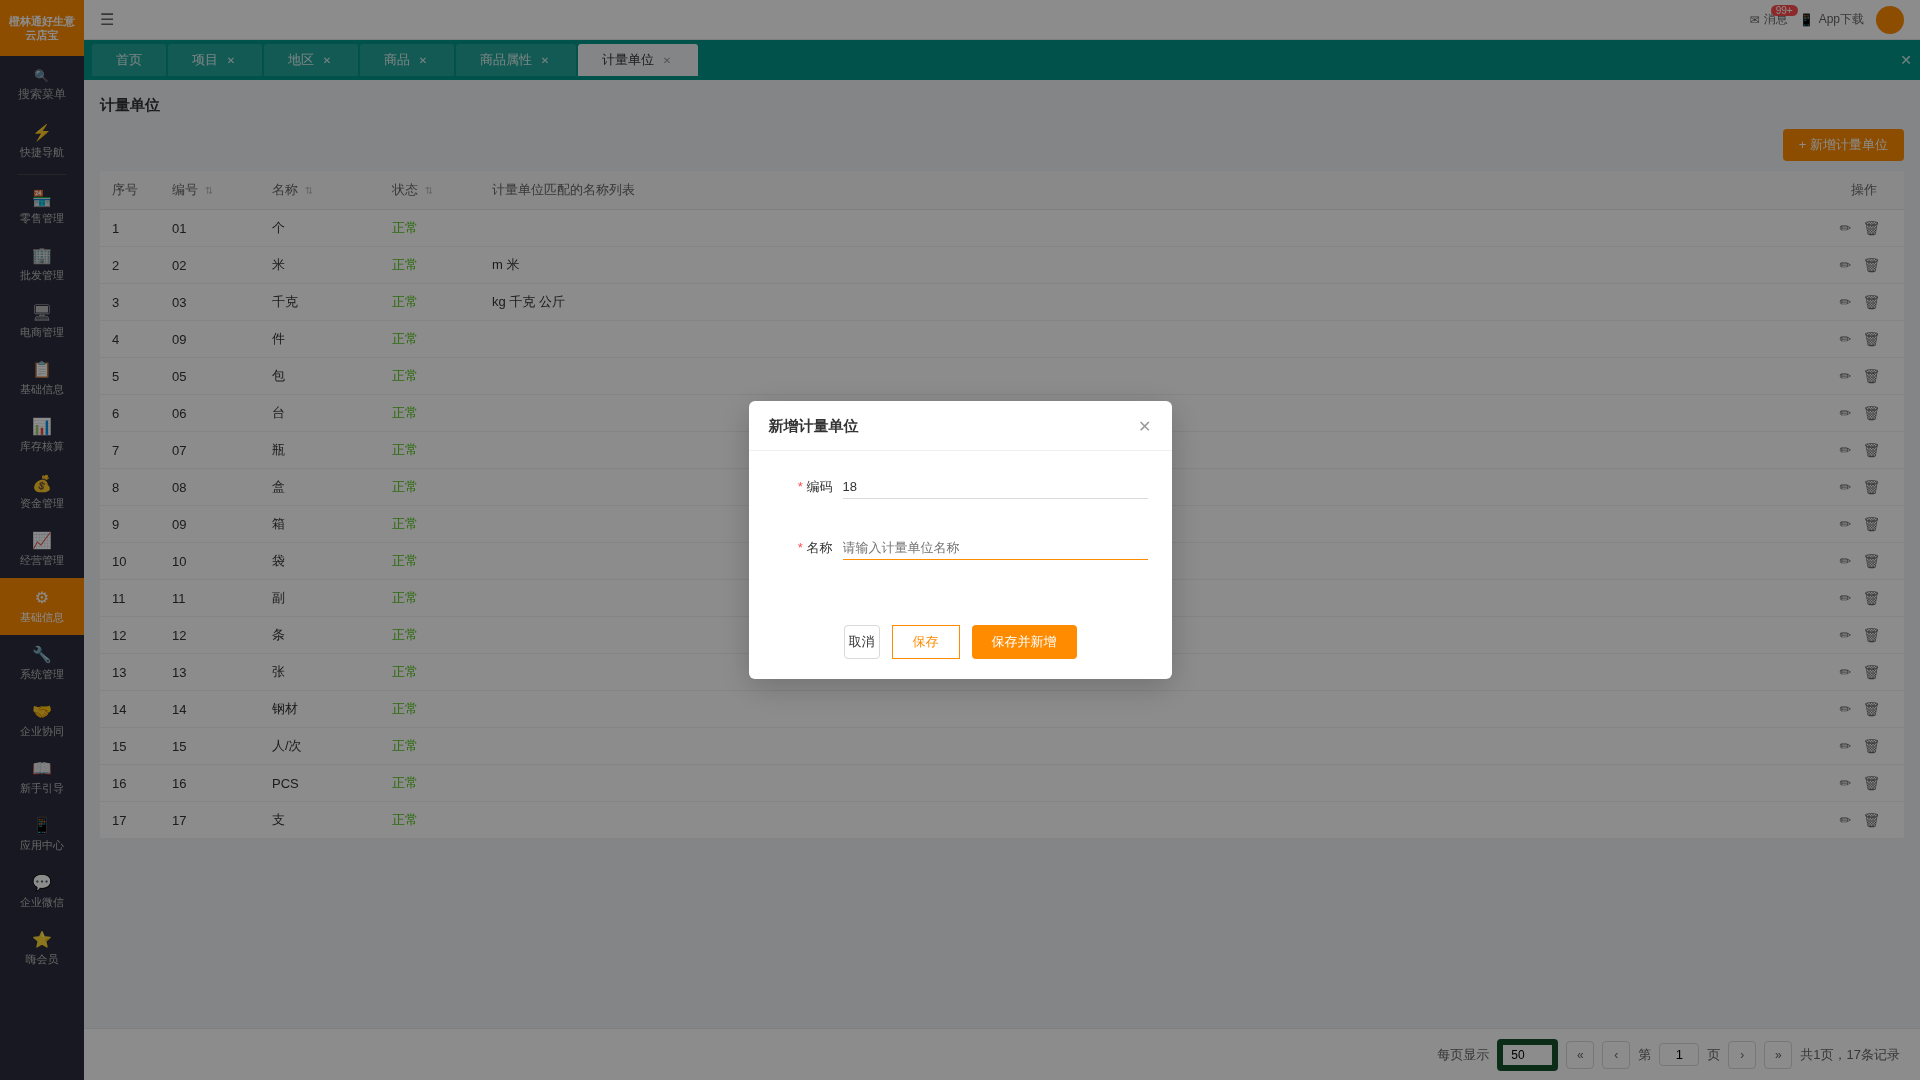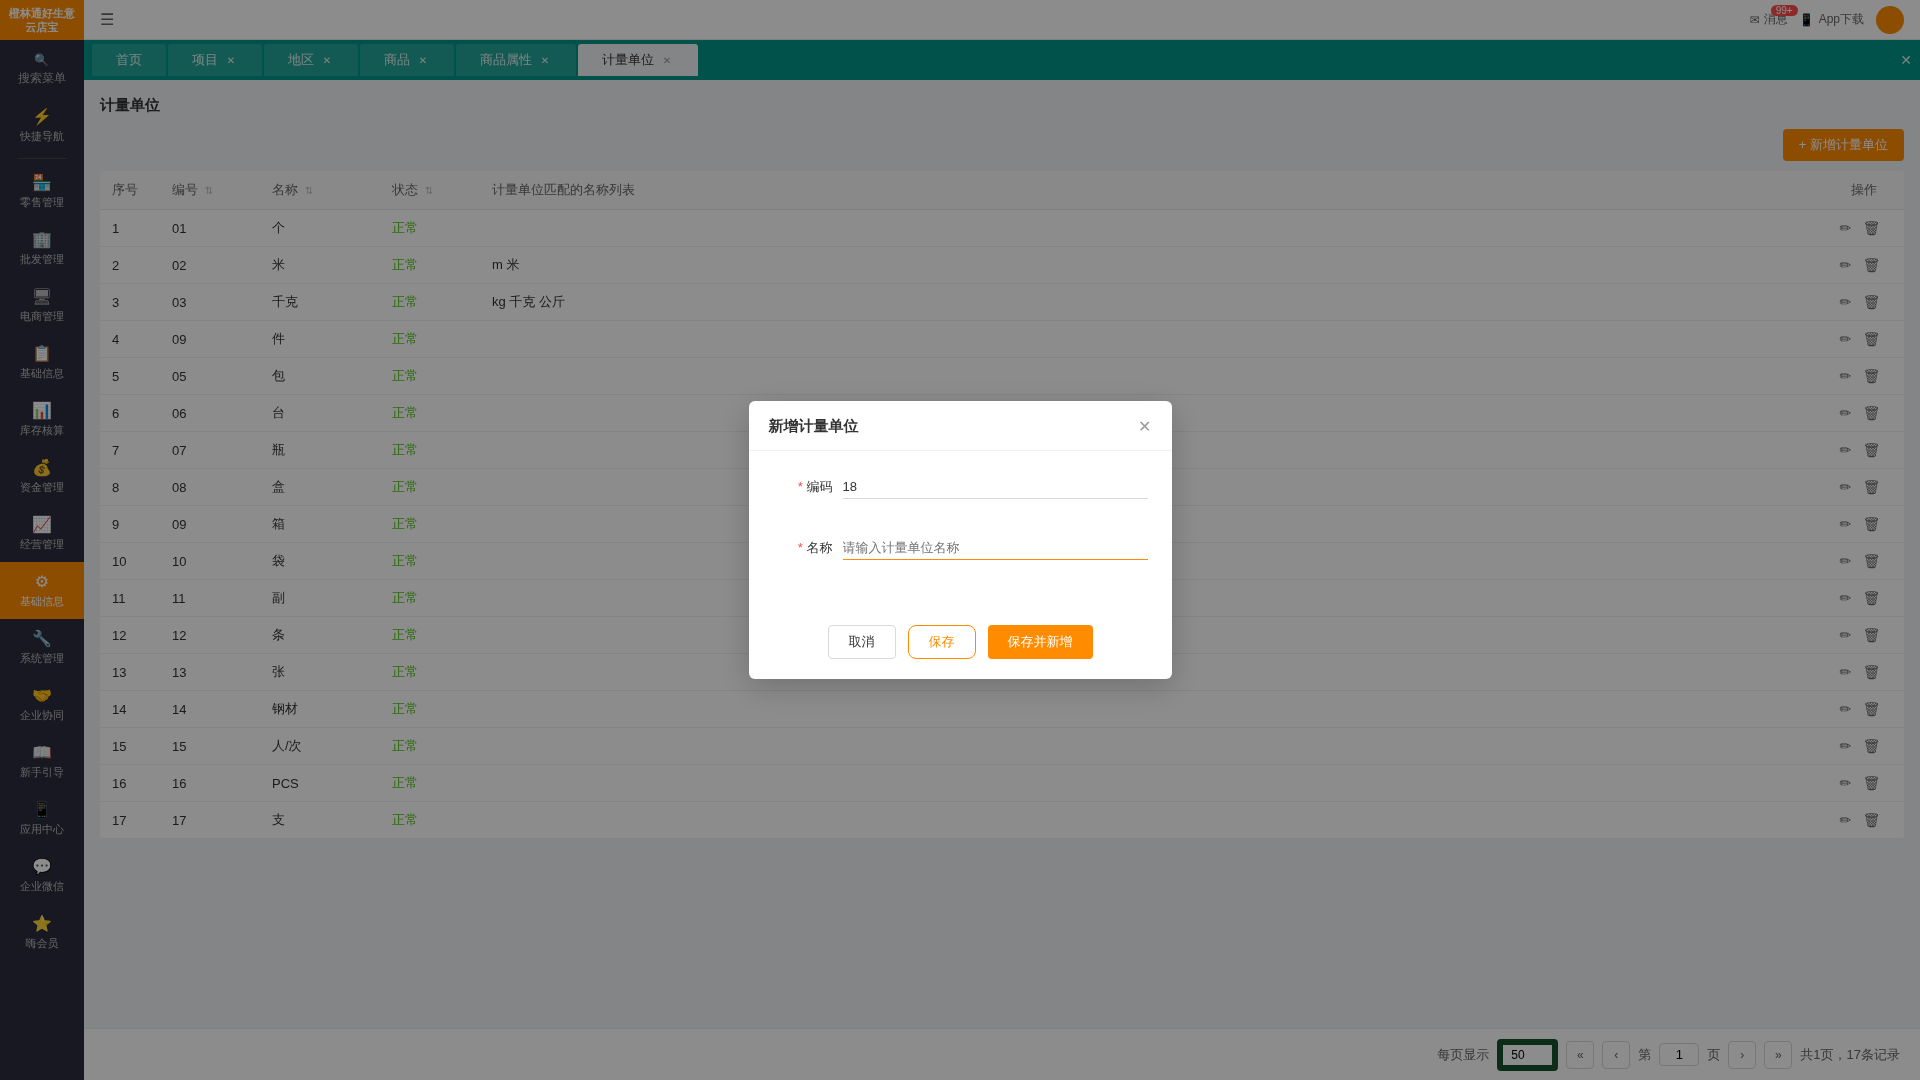--- a/index.html
+++ b/index.html
@@ -1,20 +1,20 @@
 <!DOCTYPE html>
 <html><head>
   <meta charset="utf-8">
   <style>
     * { margin: 0; padding: 0; box-sizing: border-box; }
     body { font-family: "Microsoft YaHei", "PingFang SC", Arial, sans-serif; font-size: 13px; background: #f0f2f5; color: #333; width: 1920px; height: 1080px; overflow: hidden; display: flex; }
 
     
     .sidebar { width: 84px; background: #2c2c3e; height: 1080px; display: flex; flex-direction: column; align-items: center; flex-shrink: 0; }
-    .sidebar-logo { width: 84px; height: 40px; background: #ff8c00; display: flex; align-items: center; justify-content: center; flex-shrink: 0; }
+    .sidebar-logo { width: 84px; height: 56px; background: #ff8c00; display: flex; align-items: center; justify-content: center; flex-shrink: 0; }
     .sidebar-logo-text { color: white; font-size: 11px; font-weight: bold; text-align: center; line-height: 1.3; }
     .sidebar-search { width: 100%; padding: 10px 0; display: flex; flex-direction: column; align-items: center; cursor: pointer; }
     .sidebar-search span { color: #aaa; font-size: 12px; margin-top: 3px; }
     .sidebar-item { width: 100%; padding: 10px 0; display: flex; flex-direction: column; align-items: center; cursor: pointer; color: #bbb; }
     .sidebar-item.active { background: #ff8c00; color: #fff; }
     .sidebar-item .icon { font-size: 16px; margin-bottom: 3px; }
     .sidebar-item .label { font-size: 11px; }
     .sidebar-divider { width: 60%; height: 1px; background: #444; margin: 4px 0; }
 
     
@@ -63,22 +63,22 @@
     .modal { background: white; border-radius: 6px; width: 423px; box-shadow: 0 8px 32px rgba(0,0,0,0.2); }
     .modal-header { padding: 16px 20px 14px; border-bottom: 1px solid #f0f0f0; display: flex; align-items: center; justify-content: space-between; }
     .modal-title { font-size: 15px; font-weight: 600; color: #333; }
     .modal-close { cursor: pointer; color: #999; font-size: 16px; }
     .modal-body { padding: 24px 24px 16px; }
     .form-row { display: flex; align-items: center; margin-bottom: 37px; }
     .form-label { width: 60px; text-align: right; color: #333; font-size: 13px; margin-right: 10px; flex-shrink: 0; }
     .form-input { flex: 1; border: none; border-bottom: 1px solid #d9d9d9; padding: 4px 0; font-size: 13px; outline: none; color: #333; }
     .form-input.active-input { border-bottom-color: #ff8c00; }
     .modal-footer { padding: 12px 20px 20px; display: flex; justify-content: center; gap: 12px; }
-    .btn-cancel { padding: 7px 20px; border: 1px solid #d9d9d9; border-radius: 4px; background: white; color: #333; cursor: pointer; font-size: 13px; }
-    .btn-save { padding: 7px 20px; border: 1px solid #ff8c00; border-radius: 8px; background: white; color: #ff8c00; cursor: pointer; font-size: 13px; }
+    .btn-cancel { padding: 7px 4px; border: 1px solid #d9d9d9; border-radius: 4px; background: white; color: #333; cursor: pointer; font-size: 13px; }
+    .btn-save { padding: 7px 20px; border: 1px solid #ff8c00; border-radius: 0; background: white; color: #ff8c00; cursor: pointer; font-size: 13px; }
     .btn-save-continue { padding: 7px 20px; border: none; border-radius: 4px; background: #ff8c00; color: white; cursor: pointer; font-size: 13px; }
 
     .col-seq { width: 60px; }
     .col-code { width: 100px; }
     .col-name { width: 120px; }
     .col-status { width: 100px; }
     .col-match { }
     .col-action { width: 80px; text-align: center; }
   </style>
 </head>

